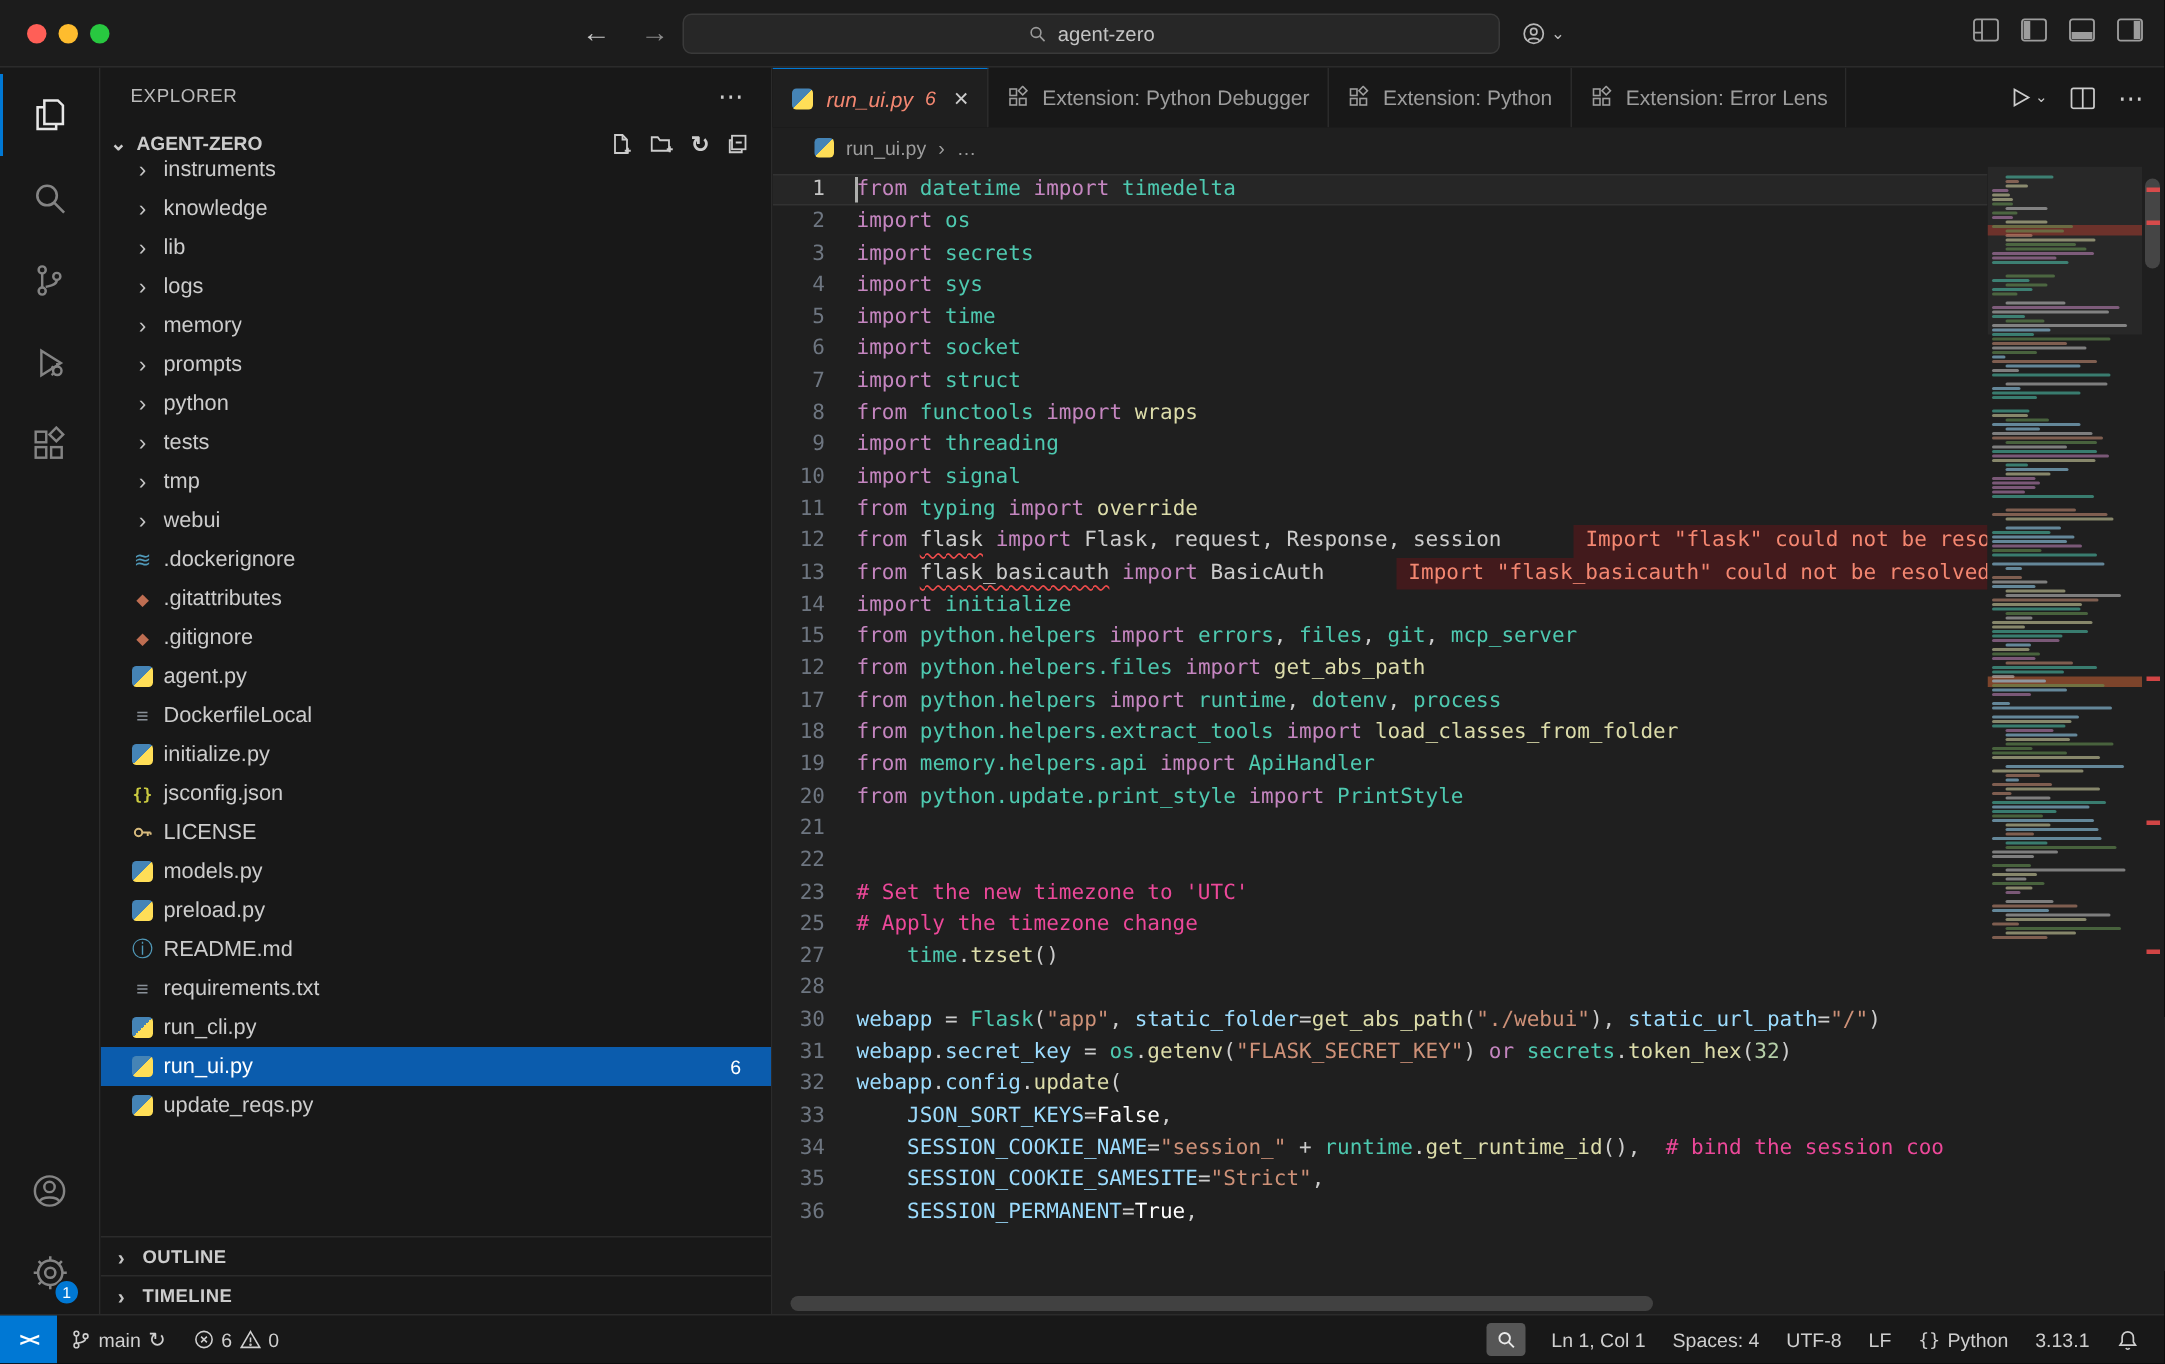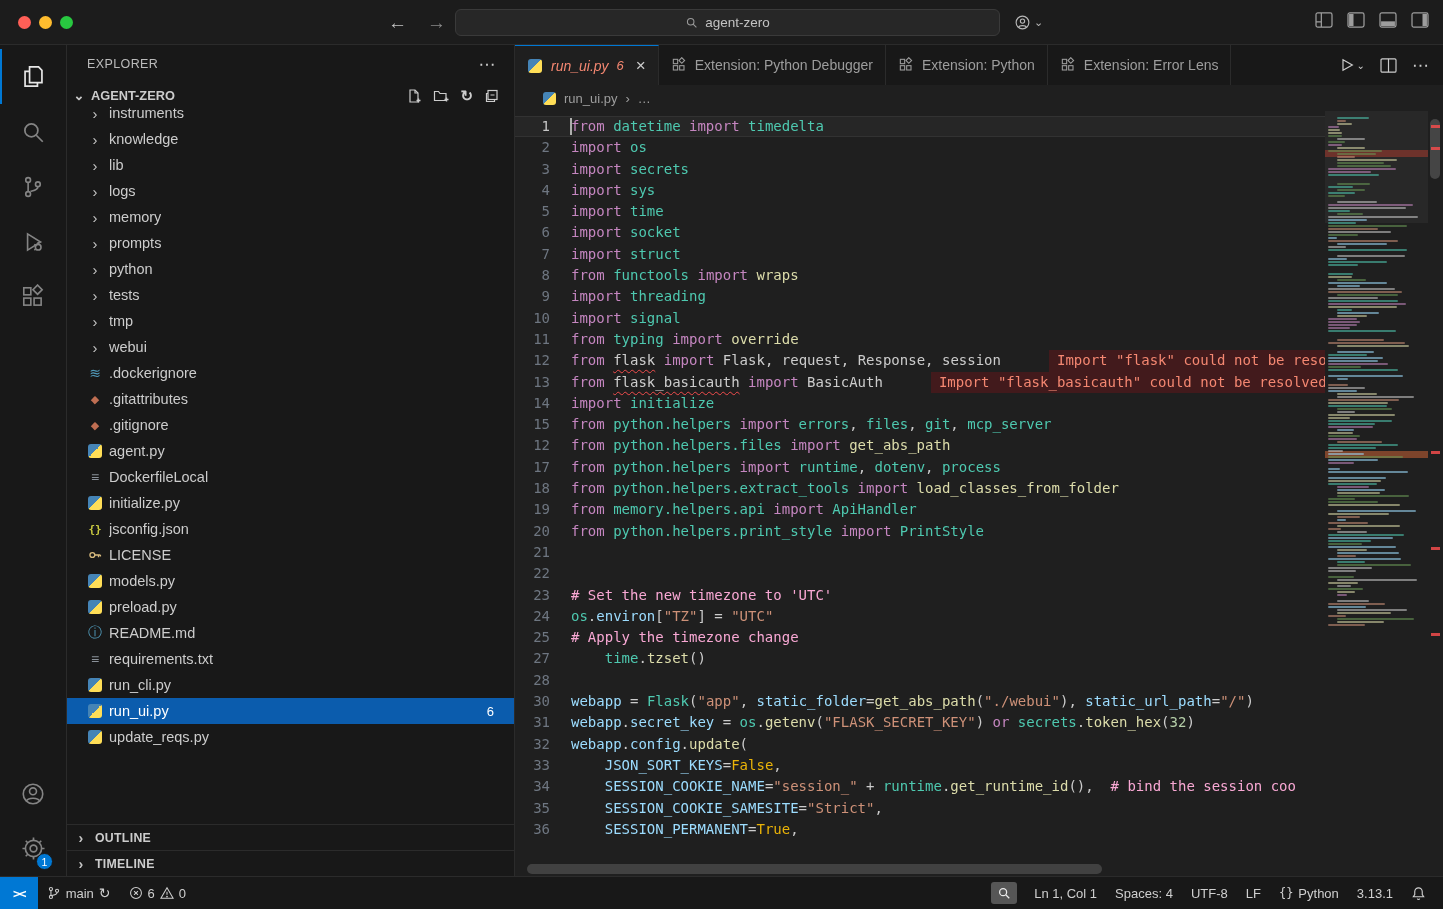--- a/index.html
+++ b/index.html
@@ -67,21 +67,21 @@
   .editor { flex:1; position:relative; display:flex; min-height:0; }
   .code-scroll { flex:1; min-width:0; overflow:hidden; padding-top:5px; position:relative; }
   .code-line { display:flex; height:21.3px; line-height:21.3px; font-family:"DejaVu Sans Mono",monospace; font-size:14px; white-space:pre; }
   .code-line .ln { width:56px; flex:none; text-align:right; padding-right:21px; color:#6e7681; }
   .code-line.cur .ln { color:#c6c6c6; }
   .code-line.cur { background:rgba(255,255,255,0.035); box-shadow: inset 0 1px 0 rgba(255,255,255,.06), inset 0 -1px 0 rgba(255,255,255,.06); }
   .lc { flex:none; position:relative; }
   .code-line.cur .lc::before { content:''; position:absolute; left:-1px; top:2px; width:1.5px; height:17px; background:#aeafad; }
   .errlens { flex:1; margin-left:48px; padding:0 8px; color:#f48771; background:rgba(94,22,25,.55); white-space:nowrap; overflow:hidden; font-style:normal; }
   .tk-kw{color:#C586C0} .tk-ns{color:#4EC9B0} .tk-fn{color:#DCDCAA} .tk-str{color:#CE9178}
-  .tk-num{color:#B5CEA8} .tk-cm{color:#f9a8d4} .tk-var{color:#9CDCFE} .tk-pl{color:#cccccc} .tk-bool{color:#eab308}
+  .tk-num{color:#B5CEA8} .tk-cm{color:#ec4899} .tk-var{color:#9CDCFE} .tk-pl{color:#cccccc} .tk-bool{color:#ffffff}
   .sq { text-decoration: underline wavy #f14c4c 1px; text-underline-offset:3.5px; }
   .hscroll { position:absolute; bottom:2px; left:12px; width:575px; height:10px; border-radius:5px; background:rgba(121,121,121,0.38); }
   
   .minimap { width:103px; flex:none; position:relative; padding-top:6px; overflow:hidden; }
   .mm-row { height:2px; margin-bottom:1px; display:flex; }
   .mm-bar { height:2px; border-radius:1px; }
   .mm-band { position:absolute; left:0; right:0; }
   .mm-viewport { position:absolute; left:0; right:0; top:0; height:112px; background:rgba(255,255,255,0.045); }
   .ruler { width:15px; flex:none; position:relative; }
   .ruler-thumb { position:absolute; left:2px; top:8px; width:10px; height:60px; border-radius:5px; background:rgba(121,121,121,0.42); }
@@ -433,25 +433,24 @@
               <div class="code-line"><span class="ln">10</span><span class="lc"><span class="tk-kw">import </span><span class="tk-ns">signal</span></span></div>
               <div class="code-line"><span class="ln">11</span><span class="lc"><span class="tk-kw">from </span><span class="tk-ns">typing </span><span class="tk-kw">import </span><span class="tk-fn">override</span></span></div>
               <div class="code-line"><span class="ln">12</span><span class="lc"><span class="tk-kw">from </span><span class="tk-pl sq">flask</span><span class="tk-pl"> </span><span class="tk-kw">import </span><span class="tk-pl">Flask</span><span class="tk-pl">, </span><span class="tk-pl">request</span><span class="tk-pl">, </span><span class="tk-pl">Response</span><span class="tk-pl">, </span><span class="tk-pl">session</span></span><span class="errlens">Import "flask" could not be resolved</span></div>
               <div class="code-line"><span class="ln">13</span><span class="lc"><span class="tk-kw">from </span><span class="tk-pl sq">flask_basicauth</span><span class="tk-pl"> </span><span class="tk-kw">import </span><span class="tk-pl">BasicAuth</span></span><span class="errlens">Import "flask_basicauth" could not be resolved from source</span></div>
               <div class="code-line"><span class="ln">14</span><span class="lc"><span class="tk-kw">import </span><span class="tk-ns">initialize</span></span></div>
               <div class="code-line"><span class="ln">15</span><span class="lc"><span class="tk-kw">from </span><span class="tk-ns">python.helpers </span><span class="tk-kw">import </span><span class="tk-ns">errors</span><span class="tk-pl">, </span><span class="tk-ns">files</span><span class="tk-pl">, </span><span class="tk-ns">git</span><span class="tk-pl">, </span><span class="tk-ns">mcp_server</span></span></div>
               <div class="code-line"><span class="ln">12</span><span class="lc"><span class="tk-kw">from </span><span class="tk-ns">python.helpers.files </span><span class="tk-kw">import </span><span class="tk-fn">get_abs_path</span></span></div>
               <div class="code-line"><span class="ln">17</span><span class="lc"><span class="tk-kw">from </span><span class="tk-ns">python.helpers </span><span class="tk-kw">import </span><span class="tk-ns">runtime</span><span class="tk-pl">, </span><span class="tk-ns">dotenv</span><span class="tk-pl">, </span><span class="tk-ns">process</span></span></div>
               <div class="code-line"><span class="ln">18</span><span class="lc"><span class="tk-kw">from </span><span class="tk-ns">python.helpers.extract_tools </span><span class="tk-kw">import </span><span class="tk-fn">load_classes_from_folder</span></span></div>
               <div class="code-line"><span class="ln">19</span><span class="lc"><span class="tk-kw">from </span><span class="tk-ns">memory.helpers.api </span><span class="tk-kw">import </span><span class="tk-ns">ApiHandler</span></span></div>
-              <div class="code-line"><span class="ln">20</span><span class="lc"><span class="tk-kw">from </span><span class="tk-ns">python.helpers.print_style </span><span class="tk-kw">import </span><span class="tk-ns">PrintStyle</span></span></div>
+              <div class="code-line"><span class="ln">20</span><span class="lc"><span class="tk-kw">from </span><span class="tk-ns">python.update.print_style </span><span class="tk-kw">import </span><span class="tk-ns">PrintStyle</span></span></div>
               <div class="code-line"><span class="ln">21</span><span class="lc"></span></div>
               <div class="code-line"><span class="ln">22</span><span class="lc"></span></div>
               <div class="code-line"><span class="ln">23</span><span class="lc"><span class="tk-cm"># Set the new timezone to 'UTC'</span></span></div>
-              <div class="code-line"><span class="ln">24</span><span class="lc"><span class="tk-ns">os</span><span class="tk-pl">.</span><span class="tk-var">environ</span><span class="tk-pl">[</span><span class="tk-str">"TZ"</span><span class="tk-pl">] = </span><span class="tk-str">"UTC"</span></span></div>
               <div class="code-line"><span class="ln">25</span><span class="lc"><span class="tk-cm"># Apply the timezone change</span></span></div>
               <div class="code-line"><span class="ln">27</span><span class="lc"><span class="tk-pl">    </span><span class="tk-ns">time</span><span class="tk-pl">.</span><span class="tk-fn">tzset</span><span class="tk-pl">()</span></span></div>
               <div class="code-line"><span class="ln">28</span><span class="lc"></span></div>
               <div class="code-line"><span class="ln">30</span><span class="lc"><span class="tk-var">webapp</span><span class="tk-pl"> = </span><span class="tk-ns">Flask</span><span class="tk-pl">(</span><span class="tk-str">"app"</span><span class="tk-pl">, </span><span class="tk-var">static_folder</span><span class="tk-pl">=</span><span class="tk-fn">get_abs_path</span><span class="tk-pl">(</span><span class="tk-str">"./webui"</span><span class="tk-pl">), </span><span class="tk-var">static_url_path</span><span class="tk-pl">=</span><span class="tk-str">"/"</span><span class="tk-pl">)</span></span></div>
               <div class="code-line"><span class="ln">31</span><span class="lc"><span class="tk-var">webapp</span><span class="tk-pl">.</span><span class="tk-var">secret_key</span><span class="tk-pl"> = </span><span class="tk-ns">os</span><span class="tk-pl">.</span><span class="tk-fn">getenv</span><span class="tk-pl">(</span><span class="tk-str">"FLASK_SECRET_KEY"</span><span class="tk-pl">) </span><span class="tk-kw">or </span><span class="tk-ns">secrets</span><span class="tk-pl">.</span><span class="tk-fn">token_hex</span><span class="tk-pl">(</span><span class="tk-num">32</span><span class="tk-pl">)</span></span></div>
               <div class="code-line"><span class="ln">32</span><span class="lc"><span class="tk-var">webapp</span><span class="tk-pl">.</span><span class="tk-var">config</span><span class="tk-pl">.</span><span class="tk-fn">update</span><span class="tk-pl">(</span></span></div>
               <div class="code-line"><span class="ln">33</span><span class="lc"><span class="tk-pl">    </span><span class="tk-var">JSON_SORT_KEYS</span><span class="tk-pl">=</span><span class="tk-bool">False</span><span class="tk-pl">,</span></span></div>
               <div class="code-line"><span class="ln">34</span><span class="lc"><span class="tk-pl">    </span><span class="tk-var">SESSION_COOKIE_NAME</span><span class="tk-pl">=</span><span class="tk-str">"session_"</span><span class="tk-pl"> + </span><span class="tk-ns">runtime</span><span class="tk-pl">.</span><span class="tk-fn">get_runtime_id</span><span class="tk-pl">(),  </span><span class="tk-cm"># bind the session coo</span></span></div>
               <div class="code-line"><span class="ln">35</span><span class="lc"><span class="tk-pl">    </span><span class="tk-var">SESSION_COOKIE_SAMESITE</span><span class="tk-pl">=</span><span class="tk-str">"Strict"</span><span class="tk-pl">,</span></span></div>
               <div class="code-line"><span class="ln">36</span><span class="lc"><span class="tk-pl">    </span><span class="tk-var">SESSION_PERMANENT</span><span class="tk-pl">=</span><span class="tk-bool">True</span><span class="tk-pl">,</span></span></div>

